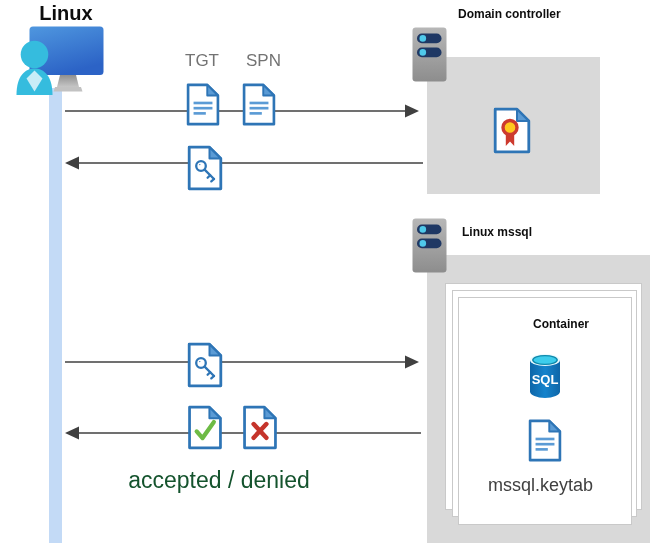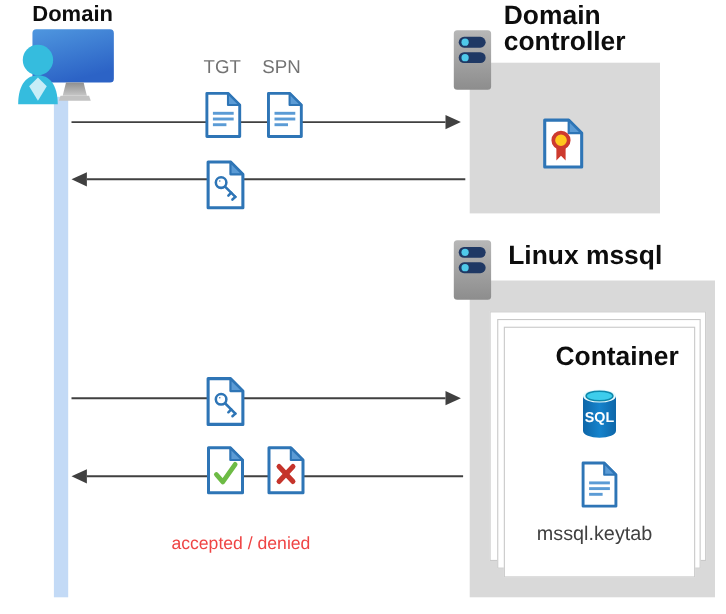--- a/index.html
+++ b/index.html
@@ -3,32 +3,32 @@
 <meta charset="utf-8">
 <style>
   html,body{margin:0;padding:0;background:#fff;}
   #canvas{
     position:relative;width:660px;height:558px;background:#fff;overflow:hidden;
     font-family:"Liberation Sans",sans-serif;
   }
   .abs{position:absolute;}
   .box{background:#D9D9D9;}
   .card{background:#fff;border:1px solid #C9C9C9;box-sizing:border-box;}
-  .blabel{font-weight:bold;color:#0d0d0d;font-size:24px;line-height:23px;}
+  .blabel{font-weight:bold;color:#0d0d0d;font-size:12px;line-height:23px;}
   .glabel{color:#737373;font-size:17px;}
   .ctr{text-align:center;}
   svg{display:block;}
   #client-label{left:18px;top:2px;width:96px;font-size:20px;}
   #dc-label{left:458px;top:3px;width:130px;}
   #linux-label{left:462px;top:221px;width:180px;}
   #container-label{left:458px;top:313px;width:206px;}
   #tgt-label{left:177px;top:51px;width:50px;}
-  #spn-label{left:231px;top:51px;width:50px;}
+  #spn-label{left:231px;top:51px;width:50px;text-align:right;}
   #keytab-label{left:458px;top:475px;width:165px;font-size:18px;color:#404040;}
-  #accepted-label{left:119px;top:486px;width:200px;font-size:16px;color:#ef4444;}
+  #accepted-label{left:119px;top:467px;width:200px;font-size:23px;color:#14532d;}
   #lifeline{left:49px;top:88px;width:13px;height:455px;background:#C3DAF6;}
   #domain-box{left:427px;top:57px;width:173px;height:137px;}
   #linux-box{left:427px;top:255px;width:223px;height:288px;}
   #card-back{left:445px;top:283px;width:197px;height:227px;}
   #card-mid{left:452px;top:290px;width:185px;height:227px;}
   #card-front{left:458px;top:297px;width:174px;height:228px;}
   #client-icon{left:8px;top:25px;}
   #dc-server-icon{left:412px;top:27px;}
   #linux-server-icon{left:412px;top:218px;}
   #cert-doc{left:493px;top:107px;}
@@ -191,21 +191,21 @@
   </svg>
 
   <svg class="abs" id="keytab-doc" width="34" height="47" viewBox="0 0 36 46">
     <path d="M2.2,2.2 H22.5 L33.8,13.5 V43.8 H2.2 Z" fill="#fff" stroke="#2E75B6" stroke-width="2.8" stroke-linejoin="round"></path>
     <path d="M22.5,2.2 V13.5 H33.8 Z" fill="#5B9BD5" stroke="#2E75B6" stroke-width="2" stroke-linejoin="round"></path>
     <rect x="8" y="20" width="20" height="2.8" fill="#5B9BD5"></rect>
     <rect x="8" y="25.5" width="20" height="2.8" fill="#5B9BD5"></rect>
     <rect x="8" y="31" width="13" height="2.8" fill="#5B9BD5"></rect>
   </svg>
 
-  <div class="abs blabel ctr" id="client-label">Domain</div>
+  <div class="abs blabel ctr" id="client-label">Linux</div>
   <div class="abs blabel" id="dc-label">Domain controller</div>
   <div class="abs blabel" id="linux-label">Linux mssql</div>
   <div class="abs blabel ctr" id="container-label">Container</div>
   <div class="abs glabel ctr" id="tgt-label">TGT</div>
   <div class="abs glabel ctr" id="spn-label">SPN</div>
   <div class="abs ctr" id="keytab-label">mssql.keytab</div>
   <div class="abs ctr" id="accepted-label">accepted / denied</div>
 
 </div>
 

